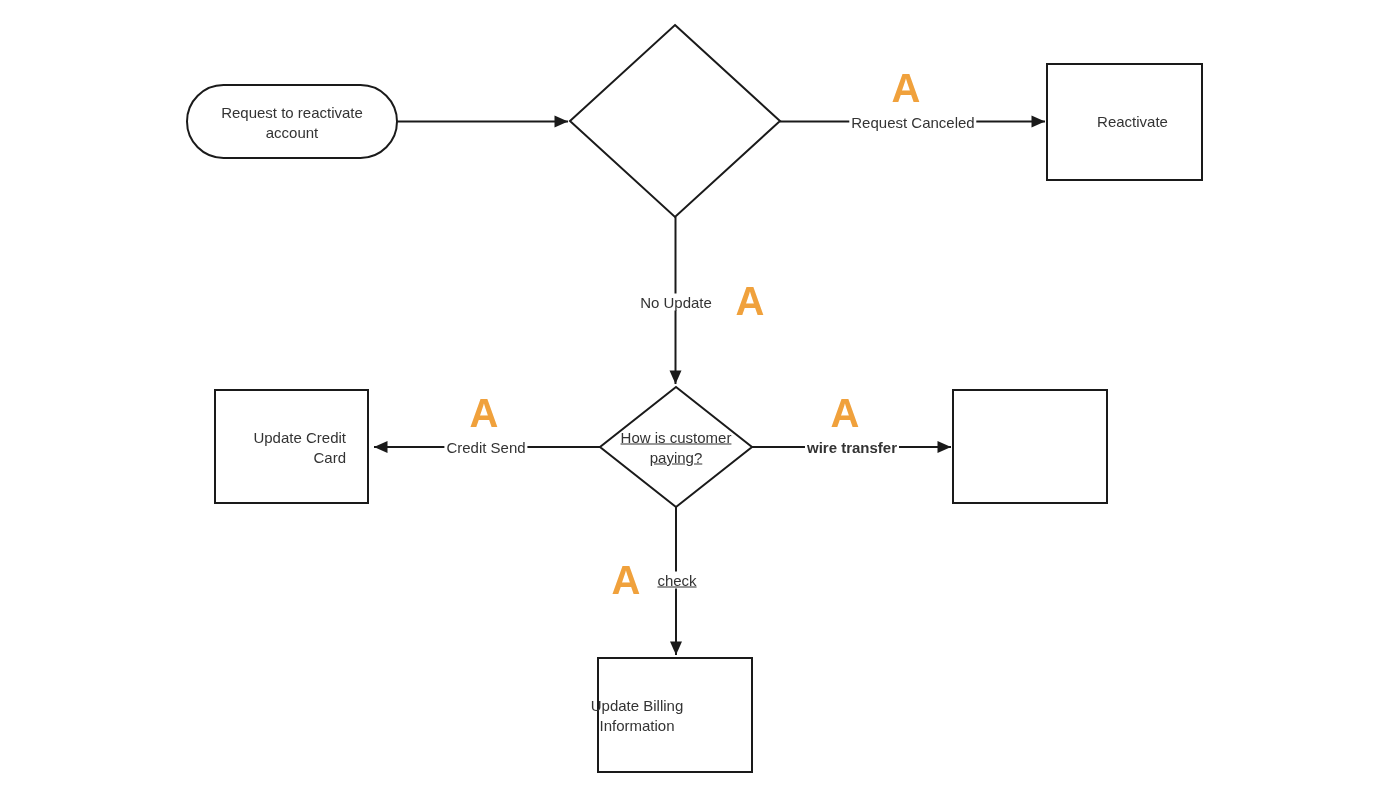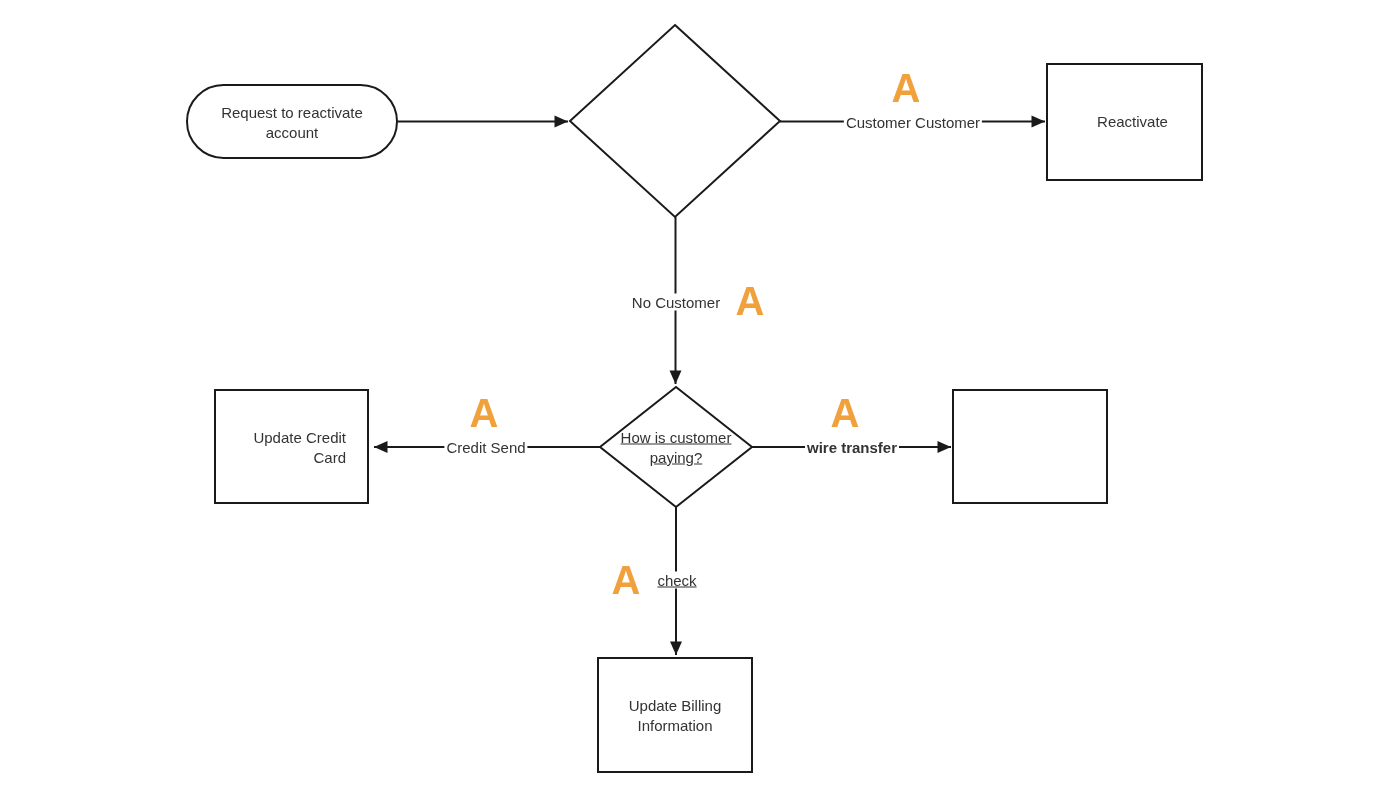--- a/index.html
+++ b/index.html
@@ -88,24 +88,24 @@
     <polygon class="shape" points="676,387 752,447 676,507 600,447"></polygon>
     <rect class="shape" x="215" y="390" width="153" height="113"></rect>
     <rect class="shape" x="953" y="390" width="154" height="113"></rect>
     <rect class="shape" x="598" y="658" width="154" height="114"></rect>
   </svg>
 
   <div class="node-label" style="left:292px; top:122px; width:170px;">Request to reactivate account</div>
   <div class="node-label" style="left:1124px; top:122px; width:150px;padding-left:17px;">Reactivate</div>
   <div class="node-label" style="left:676px; top:447px; width:150px;text-decoration:underline;">How is customer paying?</div>
   <div class="node-label" style="left:291px; top:447px; width:110px;text-align:right;">Update Credit Card</div>
-  <div class="node-label" style="left:675px; top:715px; width:120px;">Update Billing Information</div>
+  <div class="node-label" style="left:637px; top:715px; width:120px;">Update Billing Information</div>
 
-  <div class="edge-label" style="left:913px; top:121.5px;">Customer Customer</div>
-  <div class="edge-label" style="left:676px; top:302px;">No Customer</div>
+  <div class="edge-label" style="left:913px; top:121.5px;">Request Canceled</div>
+  <div class="edge-label" style="left:676px; top:302px;">No Update</div>
   <div class="edge-label" style="left:486px; top:447px;">Credit Send</div>
   <div class="edge-label" style="left:852px; top:447px;font-weight:bold;">wire transfer</div>
   <div class="edge-label" style="left:677px; top:580px;text-decoration:underline;">check</div>
 
   <div class="hotspot" style="left:906px; top:88px;">A</div>
   <div class="hotspot" style="left:750px; top:301px;">A</div>
   <div class="hotspot" style="left:484px; top:413px;">A</div>
   <div class="hotspot" style="left:845px; top:413px;">A</div>
   <div class="hotspot" style="left:626px; top:580px;">A</div>
 

